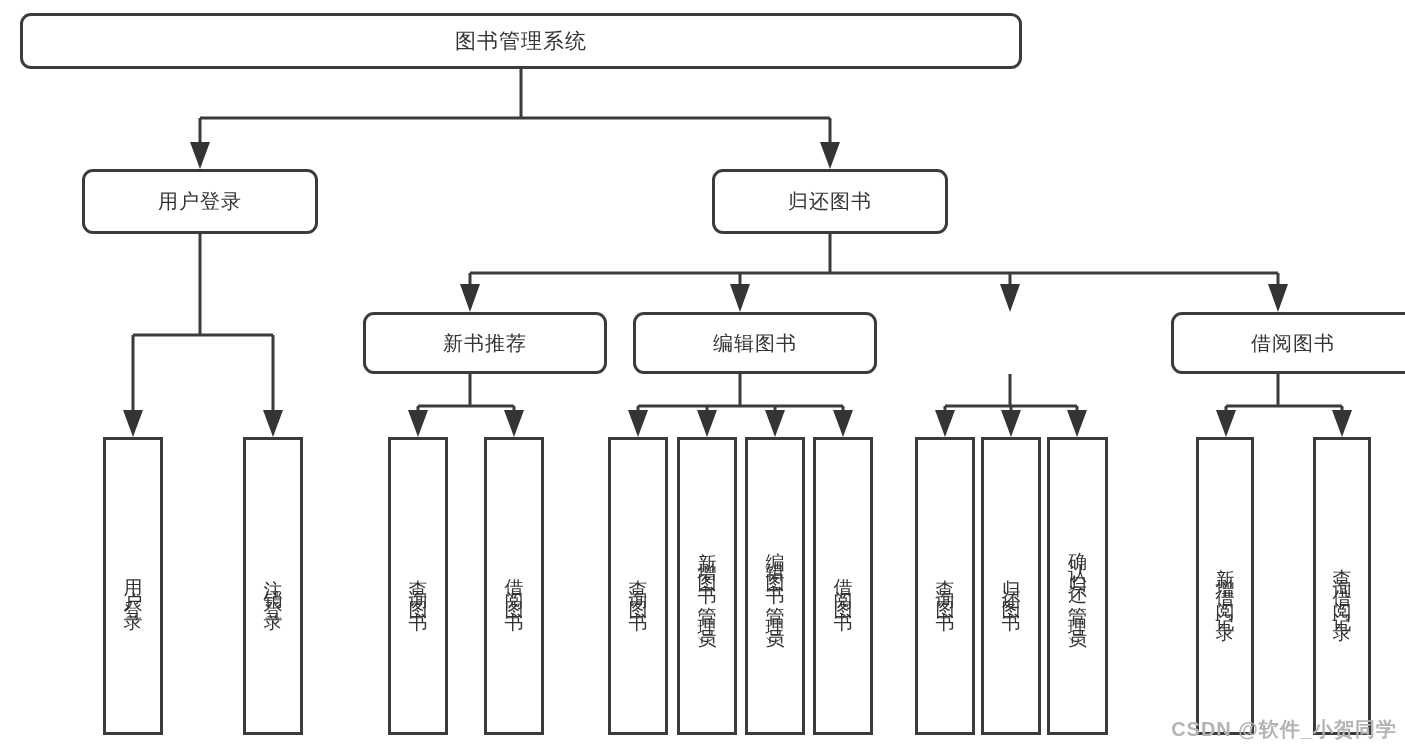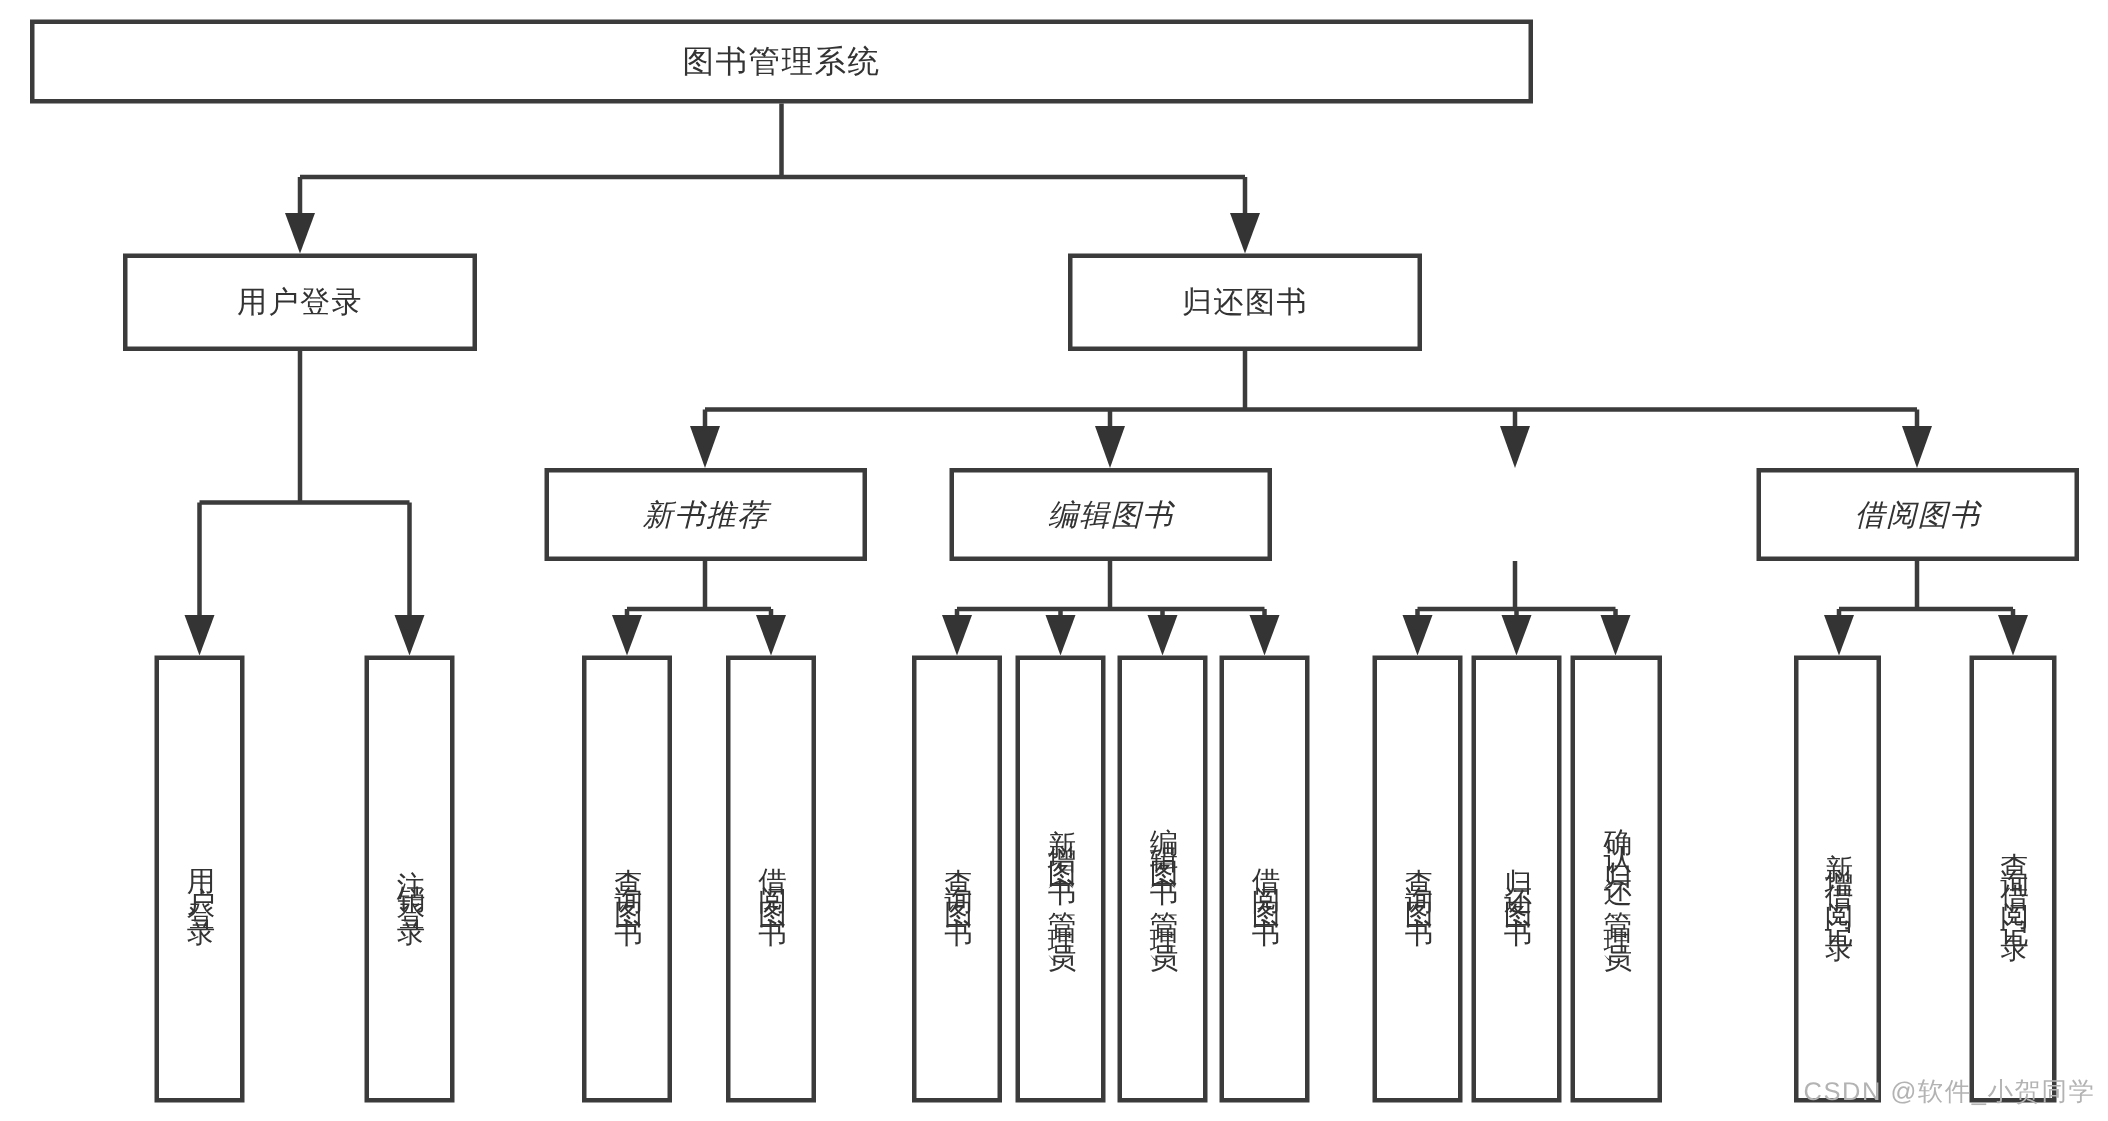--- a/index.html
+++ b/index.html
@@ -21,41 +21,42 @@
   .box {
     position: absolute;
     box-sizing: border-box;
     border: 3px solid #3b3b3b;
     background: #ffffff;
     display: flex;
     align-items: center;
     justify-content: center;
     color: #333333;
   }
-  .hbox { font-size: 20px; letter-spacing: 1px; }
+  .hbox { font-size: 20px; letter-spacing: 1px; border-radius: 11px; }
   .root-box { font-size: 21px; }
   .vbox {
     writing-mode: vertical-rl;
     text-orientation: mixed;
     font-size: 19px;
     letter-spacing: 11px;
     top: 437px;
     width: 60px;
     height: 298px;
   }
-  .lvl3 { top: 312px; width: 215px; height: 62px; font-style: italic; }
+  .lvl3 { top: 312px; width: 244px; height: 62px; }
   .lvl2 { top: 169px; width: 236px; height: 65px; }
   .watermark {
     position: absolute;
     top: 716px;
     right: 8px;
-    font-size: 17px;
+    font-size: 20px;
     color: #b3b3b3;
     letter-spacing: 1px;
     white-space: nowrap;
+    font-weight: bold;
   }
 </style>
 </head>
 <body>
 
 <div class="canvas">
 
   <svg class="connectors" viewBox="0 0 1405 747" xmlns="http://www.w3.org/2000/svg">
 
     <path d="M521 68 V118 M200 118 H830 M200 118 V144 M830 118 V144"></path>

